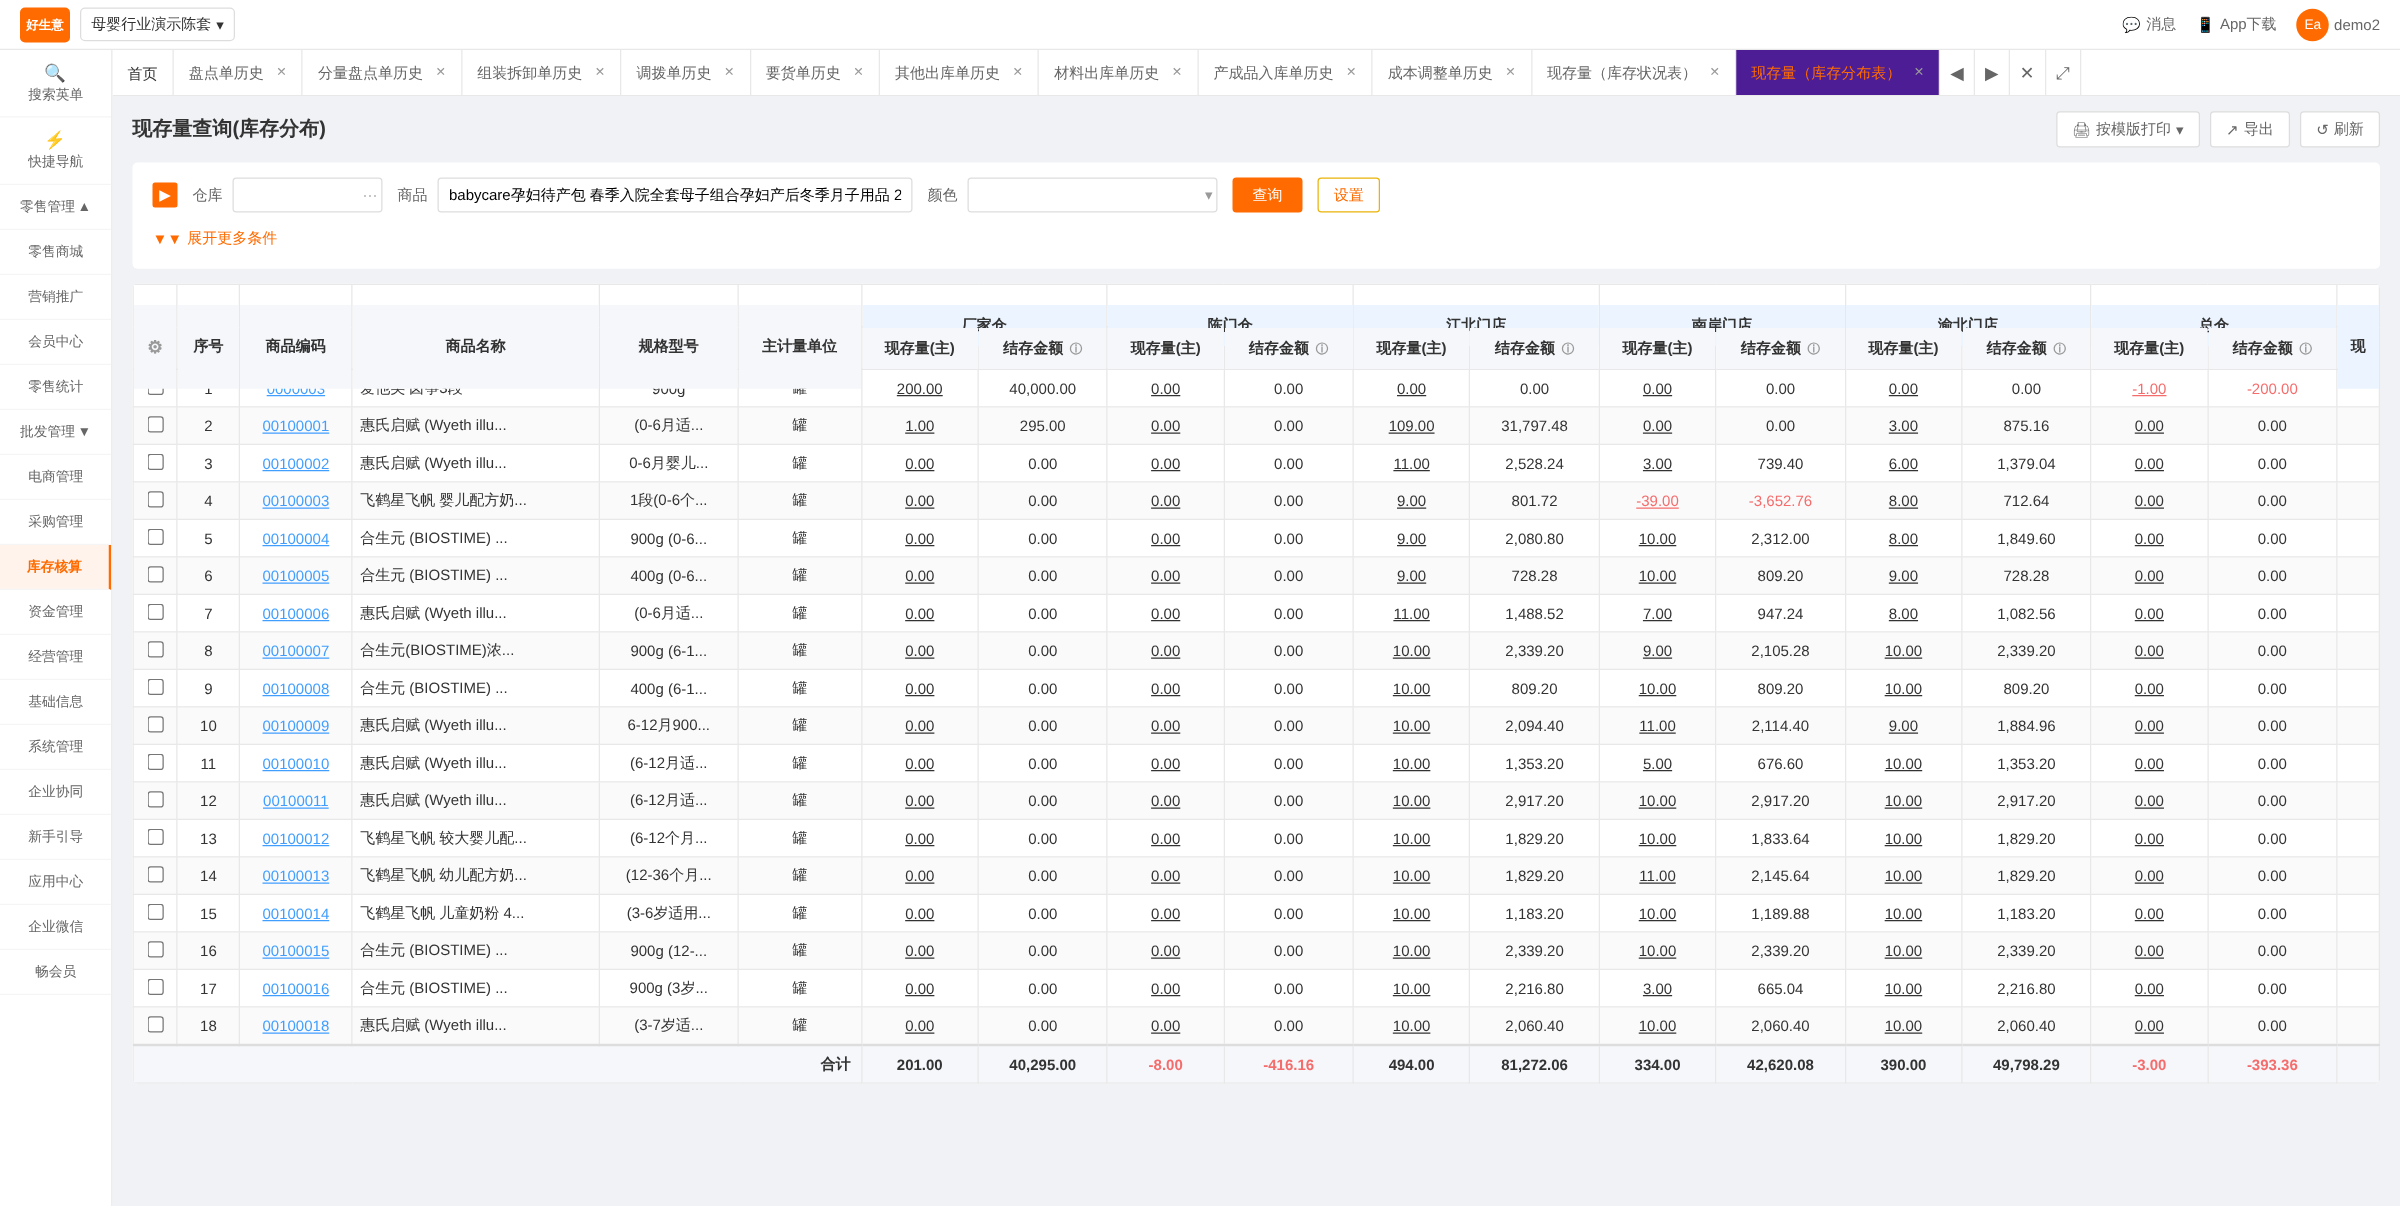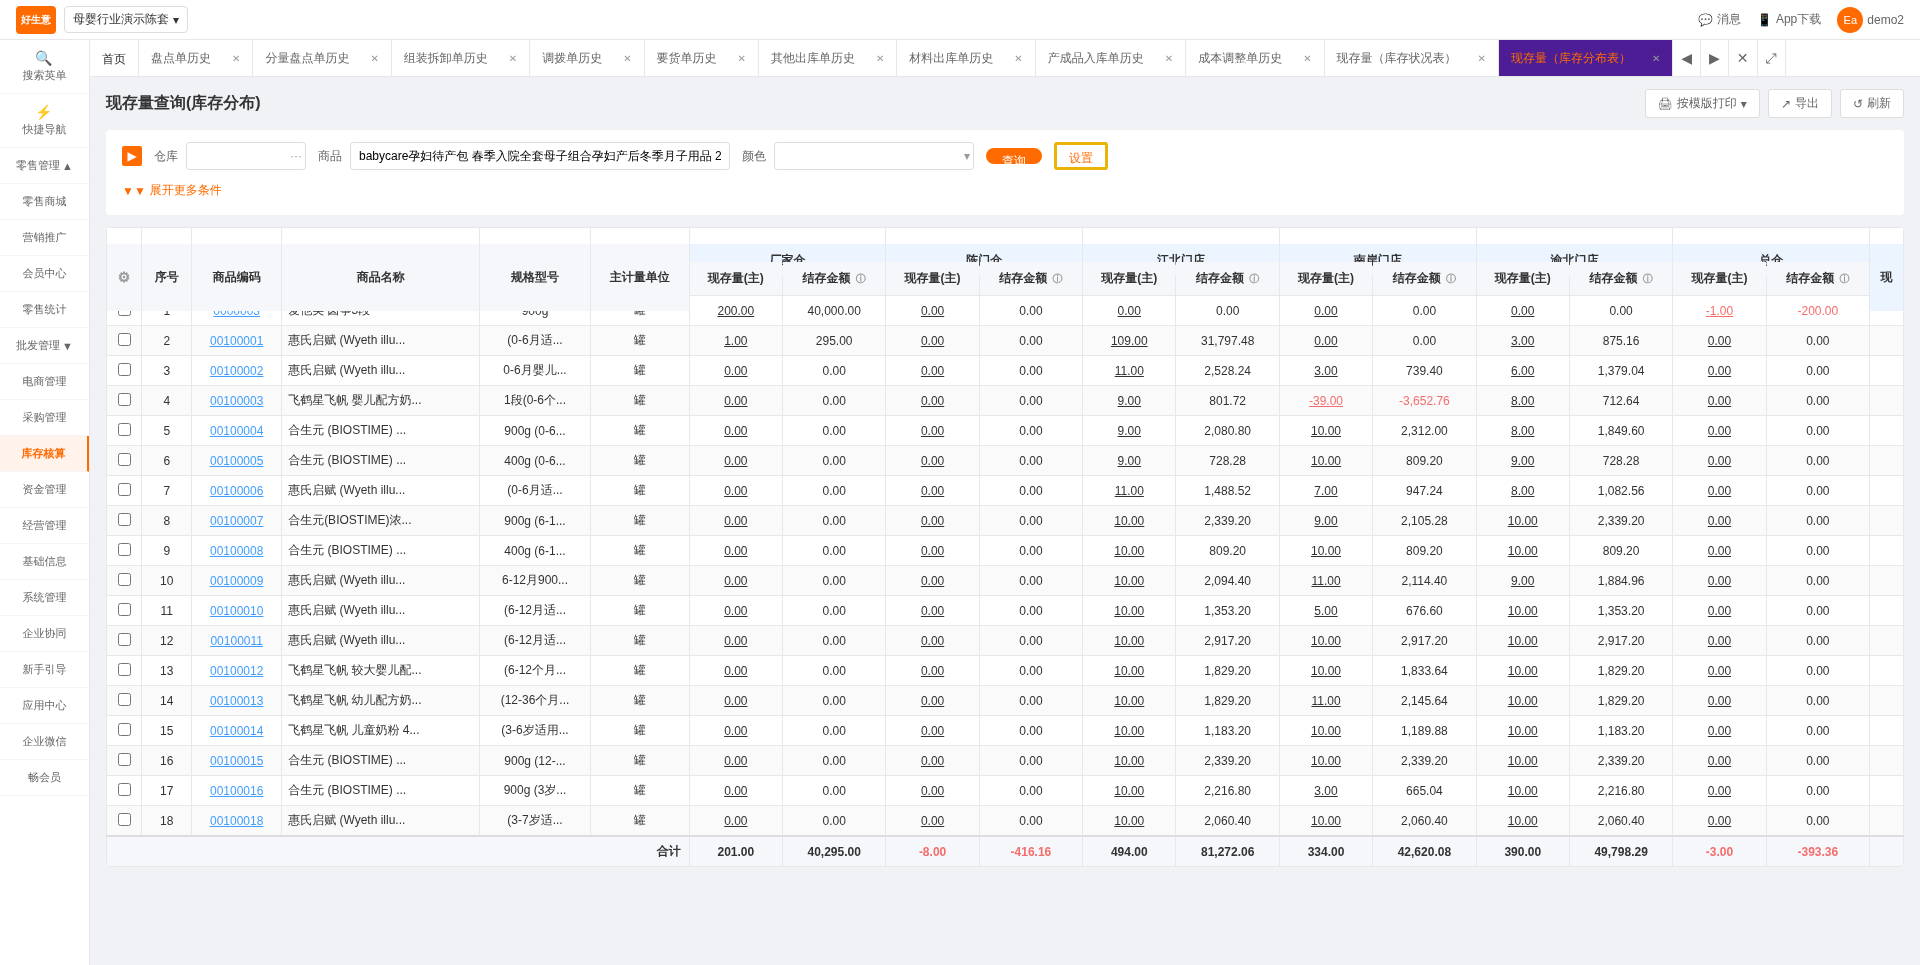--- a/index.html
+++ b/index.html
@@ -24,21 +24,21 @@
     .sidebar-item.active { color: #ff6b00; background: #fff3ec; font-weight: bold; border-right: 2px solid #ff6b00; }
     .sidebar-item.has-arrow { display: flex; align-items: center; justify-content: center; gap: 2px; }
     .sidebar-icon { font-size: 14px; display: block; margin-bottom: 2px; }
 
     
     .content-area { flex: 1; display: flex; flex-direction: column; overflow: hidden; }
 
     
     .tab-bar { background: #fff; border-bottom: 1px solid #e8e8e8; display: flex; align-items: center; overflow-x: auto; min-height: 36px; }
     .tab-bar::-webkit-scrollbar { height: 0; }
-    .tab { display: flex; align-items: center; gap: 17px; padding: 8px 12px; font-size: 12px; cursor: pointer; white-space: nowrap; color: #666; border-right: 1px solid #e8e8e8; position: relative; min-height: 36px; }
+    .tab { display: flex; align-items: center; gap: 6px; padding: 8px 12px; font-size: 12px; cursor: pointer; white-space: nowrap; color: #666; border-right: 1px solid #e8e8e8; position: relative; min-height: 36px; }
     .tab.active { color: #ff6b00; background: #4c1d95; font-weight: 400; }
     .tab .close-btn { font-size: 10px; color: #999; margin-left: 4px; cursor: pointer; }
     .tab-nav-btn { padding: 0 8px; cursor: pointer; color: #666; font-size: 14px; border-right: 1px solid #e8e8e8; min-height: 36px; display: flex; align-items: center; }
     .home-tab { padding: 8px 12px; font-size: 12px; color: #333; border-right: 1px solid #e8e8e8; min-height: 36px; display: flex; align-items: flex-end; cursor: pointer; }
 
     
     .page-content { flex: 1; overflow-y: auto; padding: 12px 16px; background: #f0f2f5; }
 
     
     .page-header { display: flex; align-items: center; justify-content: space-between; margin-bottom: 12px; }
@@ -48,22 +48,22 @@
 
     
     .search-area { background: #fff; border-radius: 4px; padding: 12px 16px; margin-bottom: 12px; }
     .search-row { display: flex; align-items: center; gap: 12px; flex-wrap: wrap; }
     .search-field { display: flex; align-items: center; gap: 8px; }
     .search-label { color: #666; white-space: nowrap; font-size: 12px; }
     .search-input { border: 1px solid #ddd; border-radius: 3px; padding: 4px 8px; font-size: 12px; outline: none; height: 28px; }
     .search-input-wide { width: 380px; }
     .search-input-medium { width: 120px; }
     .search-input-color { width: 200px; }
-    .btn-search { background: #ff6b00; color: white; border: none; border-radius: 13px; padding: 5px 16px; cursor: pointer; font-size: 12px; height: 16px; }
-    .btn-settings { background: #fff; color: #ff6b00; border: 3px solid #eab308; border-radius: 3px; padding: 5px 12px; cursor: pointer; font-size: 12px; height: 28px; }
+    .btn-search { background: #ff6b00; color: white; border: none; border-radius: 3px; padding: 5px 16px; cursor: pointer; font-size: 12px; height: 28px; }
+    .btn-settings { background: #fff; color: #ff6b00; border: 1px solid #eab308; border-radius: 3px; padding: 5px 12px; cursor: pointer; font-size: 12px; height: 28px; }
     .expand-conditions { display: flex; align-items: center; gap: 4px; color: #ff6b00; font-size: 12px; cursor: pointer; margin-top: 8px; padding: 4px 0; }
     .input-with-dots { position: relative; display: flex; align-items: center; }
     .dots-btn { position: absolute; right: 4px; color: #999; cursor: pointer; }
 
     
     .table-container { background: #fff; border-radius: 4px; overflow: auto; }
     table { width: 100%; border-collapse: collapse; font-size: 12px; }
     thead th { background: #f5f7fa; padding: 8px 6px; text-align: center; border: 1px solid #e8e8e8; color: #333; font-weight: 600; white-space: nowrap; position: sticky; top: 16px; z-index: 2; }
     thead th.group-header { background: #ecf5ff; }
     tbody td { padding: 6px 6px; border: 1px solid #e8e8e8; text-align: center; color: #333; white-space: nowrap; }

